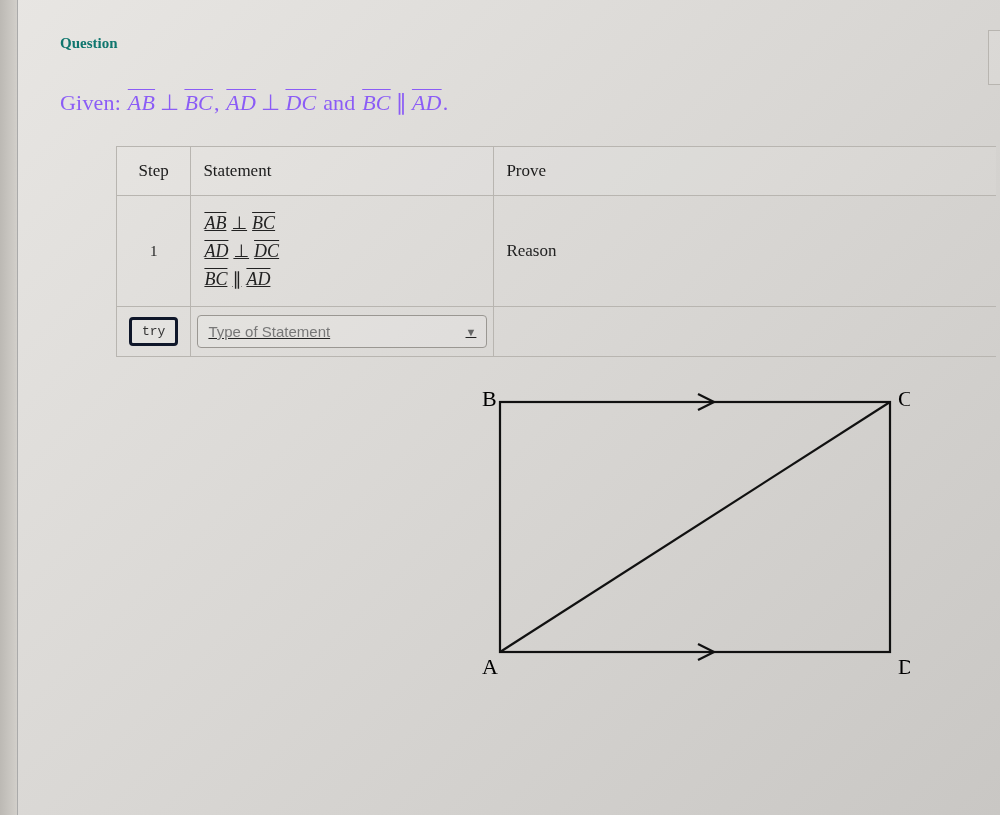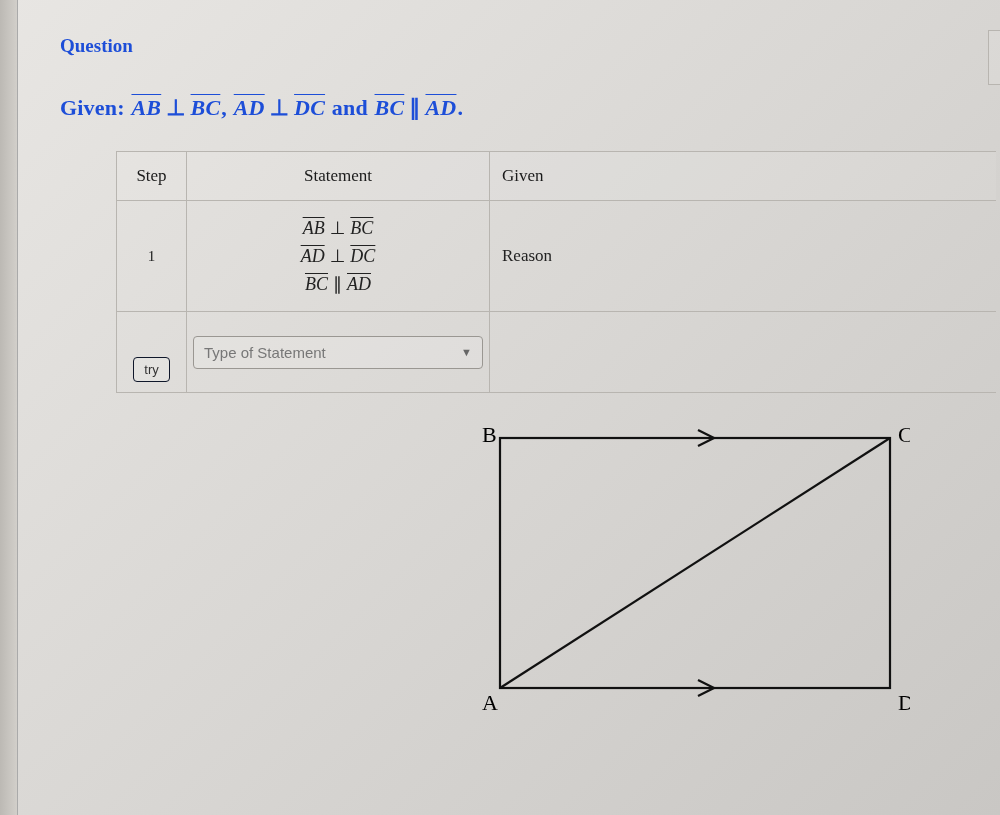--- a/index.html
+++ b/index.html
@@ -19,30 +19,29 @@
     .page {
       position: absolute;
       left: 20px;
       top: 0;
       right: 0;
       bottom: 0;
       padding: 35px 0 0 40px;
     }
     .heading {
       font-weight: bold;
-      font-size: 19px;
+      font-size: 15px;
       margin-bottom: 38px;
-      color: #1d4ed8;
+      color: #0f766e;
     }
     .given-line, .prove-line {
       font-size: 22px;
       margin-bottom: 28px;
-      color: #1d4ed8;
+      color: #8b5cf6;
       letter-spacing: 0.2px;
-      font-weight: bold;
     }
     .math {
       font-family: 'Times New Roman', serif;
       font-style: italic;
     }
     .math .sym {
       font-style: normal;
       padding: 0 4px;
     }
     .over {
@@ -64,61 +63,61 @@
       border: 1px solid #b8b5b0;
       background: rgba(255,255,255,0.08);
       color: #1a1a1a;
     }
     .proof-table th.step-col {
       width: 70px;
       text-align: center;
     }
     .proof-table th.stmt-col {
       width: 273px;
-      text-align: center;
+      text-align: left;
     }
     .proof-table th.reason-col {
       border-right: none;
     }
     .proof-table td {
       border: 1px solid #b8b5b0;
       padding: 10px 12px;
       vertical-align: middle;
     }
     .proof-table td.step-cell {
       text-align: center;
       font-size: 15px;
     }
     .proof-table td.reason-cell {
       border-right: none;
     }
     .stmt-cell {
-      text-align: center;
+      text-align: left;
+      text-decoration: underline;
     }
     .stmt-line {
       margin: 6px 0;
       font-family: 'Times New Roman', serif;
       font-style: italic;
       font-size: 18px;
     }
     .stmt-line .sym {
       font-style: normal;
       padding: 0 4px;
     }
     .try-btn {
       display: inline-block;
-      border: 1px solid #0f172a;
+      border: 3px solid #0f172a;
       border-radius: 4px;
       padding: 4px 10px;
       font-size: 13px;
-      font-family: Liberation Sans, sans-serif;
+      font-family: Liberation Mono, monospace;
       background: rgba(255,255,255,0.15);
       color: #333;
       cursor: pointer;
-      margin-top: 35px;
     }
     .type-select {
       display: flex;
       align-items: center;
       justify-content: space-between;
       border: 1px solid #9a9792;
       border-radius: 4px;
       padding: 7px 10px;
       width: 290px;
       font-family: Arial, sans-serif;
@@ -175,21 +174,21 @@
     <span>Given: </span><span class="math">
       <span class="over">AB</span><span class="sym">⊥</span><span class="over">BC</span></span><span>, </span><span class="math"><span class="over">AD</span><span class="sym">⊥</span><span class="over">DC</span></span><span> and </span><span class="math"><span class="over">BC</span><span class="sym">∥</span><span class="over">AD</span></span><span>.</span>
   </div>
 
 
   <table class="proof-table">
     <thead>
       <tr>
         <th class="step-col">Step</th>
         <th class="stmt-col">Statement</th>
-        <th class="reason-col">Given</th>
+        <th class="reason-col">Prove</th>
       </tr>
     </thead>
     <tbody>
       <tr>
         <td class="step-cell">1</td>
         <td class="stmt-cell">
           <div class="stmt-line">
             <span class="over">AB</span><span class="sym">⊥</span><span class="over">BC</span>
           </div>
           <div class="stmt-line">

